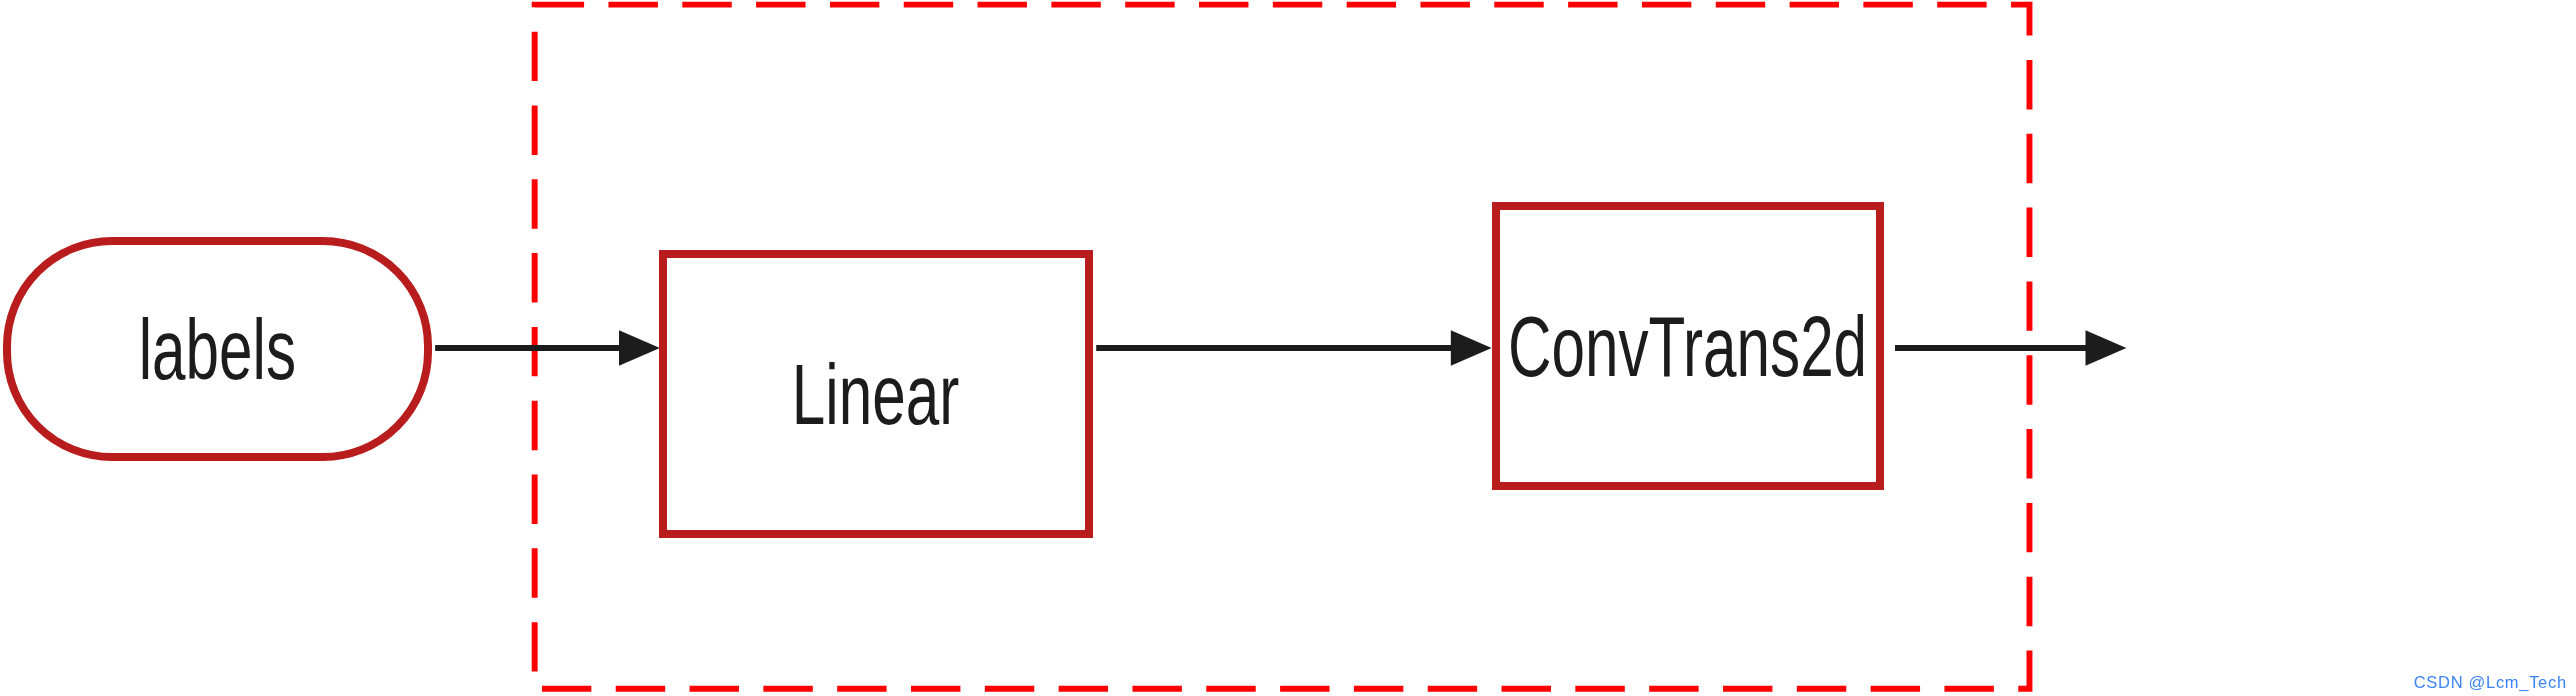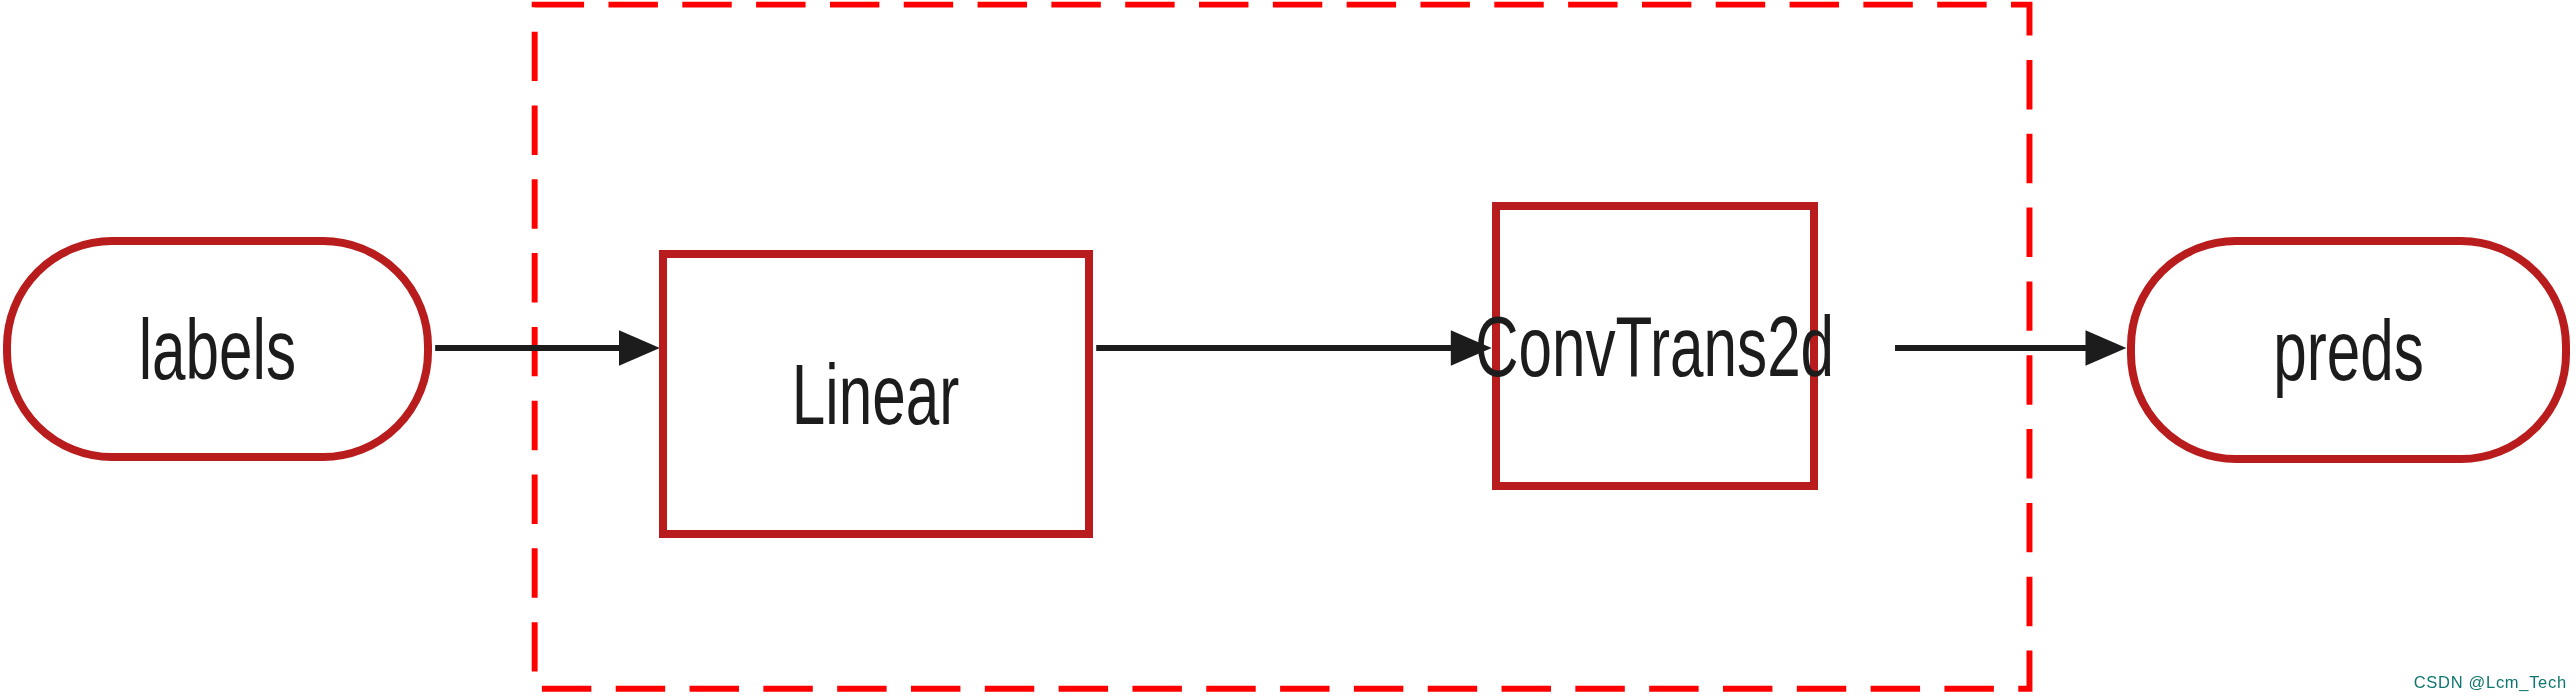--- a/index.html
+++ b/index.html
@@ -59,21 +59,21 @@
   }
   .edge-label .node-label {
     transform: scaleX(0.72);
   }
   .watermark {
     position: absolute;
     right: 9.2px;
     bottom: 4px;
     font-size: 16.5px;
     letter-spacing: 0.7px;
-    color: #0f766e;
+    color: #3b82f6;
     white-space: nowrap;
   }
 </style>
 </head>
 <body>
 
 <div id="canvas">
 
   <svg id="wires" viewBox="0 0 3906 1056" xmlns="http://www.w3.org/2000/svg">
 
@@ -96,25 +96,22 @@
   </svg>
 
   <div class="node stadium" style="left:3.3px; top:237px; width:429px; height:224px;">
     <span class="node-label">labels</span>
   </div>
 
   <div class="node rect" style="left:659px; top:202px; width:434px; height:288px;margin-top:48px;">
     <span class="node-label">Linear</span>
   </div>
 
-  <div class="node rect" style="left:1492px; top:202px; width:326px; height:288px;">
+  <div class="node rect" style="left:1492px; top:202px; width:392px; height:288px;">
     <span class="node-label">ConvTrans2d</span>
   </div>
 
-  <div class="node stadium" style="left:2127px; top:237px; width:443px; height:226px;">
-    <span class="node-label">preds</span>
-  </div>
 
 
   <div class="watermark">CSDN @Lcm_Tech</div>
 
 </div>
 
 
 </body></html>

